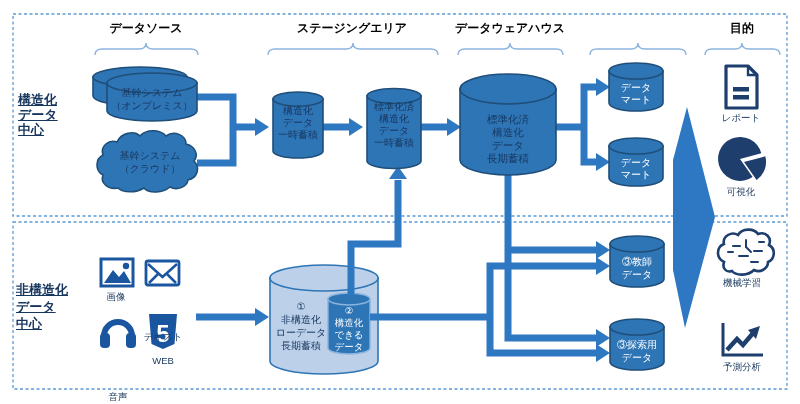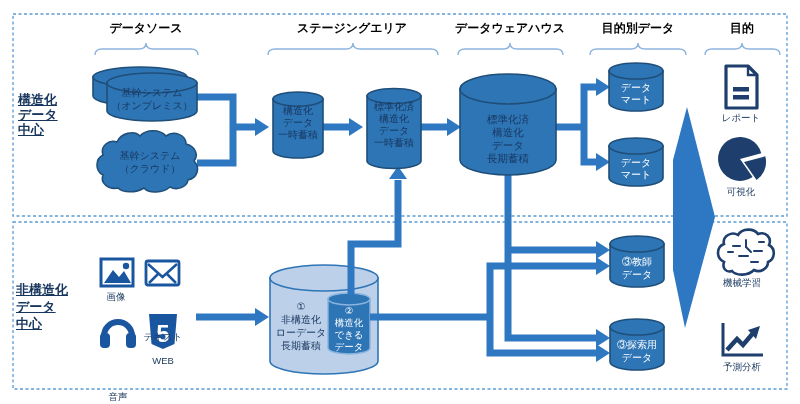--- a/index.html
+++ b/index.html
@@ -160,21 +160,20 @@
   <g>
     <path d="M723,323 L723,355 L763,355" fill="none" stroke="#1e3f6d" stroke-width="3"></path>
     <path d="M727,350 L737,339 L743,345 L754,332" fill="none" stroke="#1e3f6d" stroke-width="4.5"></path>
     <polygon points="760,326 748,330 756,339" fill="#1e3f6d"></polygon>
   </g>
 </svg>
 
 <div class="txt hdr" style="left:76px;top:20px;width:140px;">データソース</div>
 <div class="txt hdr" style="left:282px;top:20px;width:140px;">ステージングエリア</div>
 <div class="txt hdr" style="left:440px;top:20px;width:140px;">データウェアハウス</div>
-<div class="txt hdr" style="left:578px;top:20px;width:120px;">目的別データ</div>
 <div class="txt hdr" style="left:712px;top:20px;width:60px;">目的</div>
 
 <div class="side" style="left:18px;top:92px;width:70px;line-height:15px;">
   <span>構造化</span>
   <span>データ</span>
   <span>中心</span>
 </div>
 <div class="side" style="left:16px;top:281px;width:80px;line-height:17px;">
   <span>非構造化</span>
   <span>データ</span>

